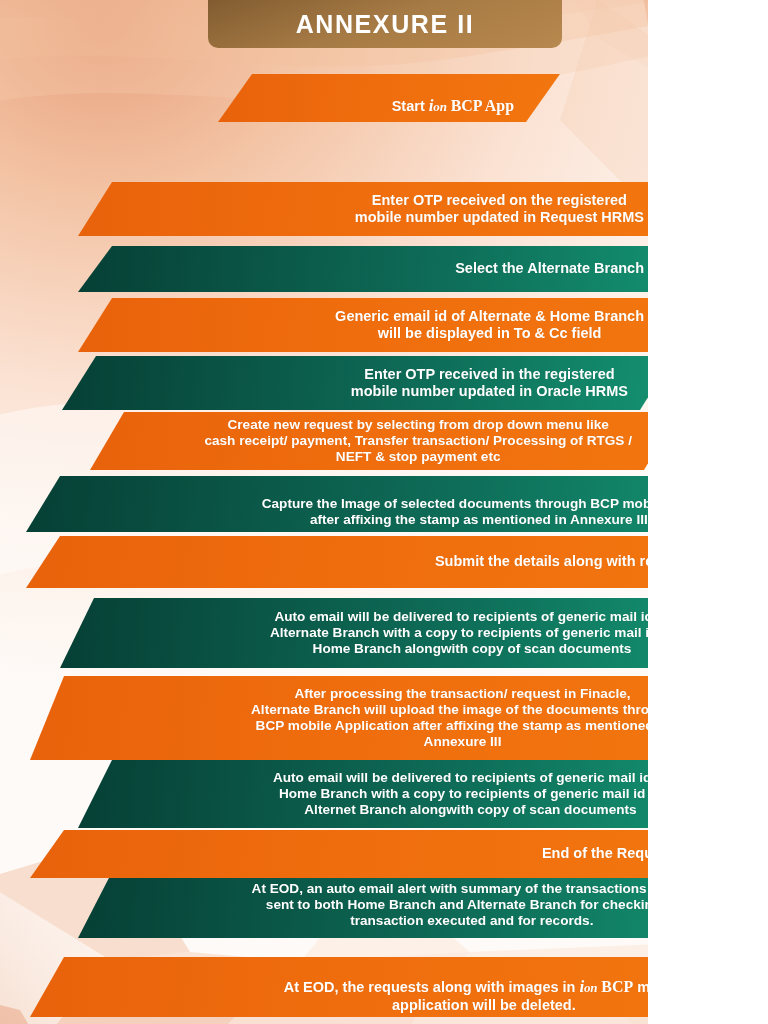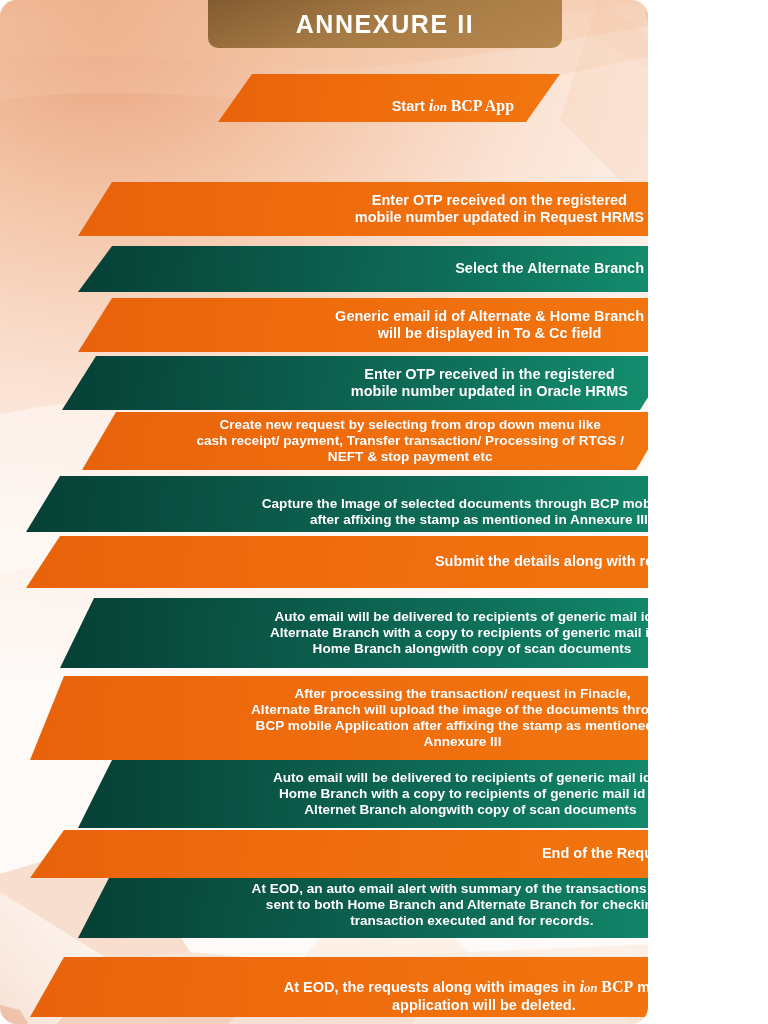--- a/index.html
+++ b/index.html
@@ -7,21 +7,20 @@
     padding: 0;
     background: #ffffff;
   }
   #page {
     position: relative;
     width: 648px;
     height: 1024px;
     overflow: hidden;
     font-family: "Liberation Sans", sans-serif;
     background: #fdf3ec;
-    border-radius: 17px;
   }
 
   
   .bg-layer {
     position: absolute;
     inset: 0;
     pointer-events: none;
   }
   .bg-base {
     background:
@@ -175,21 +174,21 @@
     <div class="step orange" style="left:78px; top:298px; width:612px; height:54px;">
       <span class="step-text fs-15">Generic email id of Alternate &amp; Home Branch
 will be displayed in To &amp; Cc field</span>
     </div>
 
     <div class="step green" style="left:62px; top:356px; width:612px; height:54px;">
       <span class="step-text fs-15">Enter OTP received in the registered
 mobile number updated in Oracle HRMS</span>
     </div>
 
-    <div class="step orange" style="left:82px; top:412px; width:588px; height:58px;">
+    <div class="step orange" style="left:90px; top:412px; width:588px; height:58px;">
       <span class="step-text fs-14">Create new request by selecting from drop down menu like
 cash receipt/  payment, Transfer transaction/ Processing of RTGS /
 NEFT &amp; stop payment etc</span>
     </div>
 
     <div class="step orange" style="left:26px; top:536px; width:716px; height:52px;">
       <span class="step-text fs-15">Submit the details along with remarks</span>
     </div>
 
     <div class="step green" style="left:26px; top:476px; width:716px; height:56px;">

